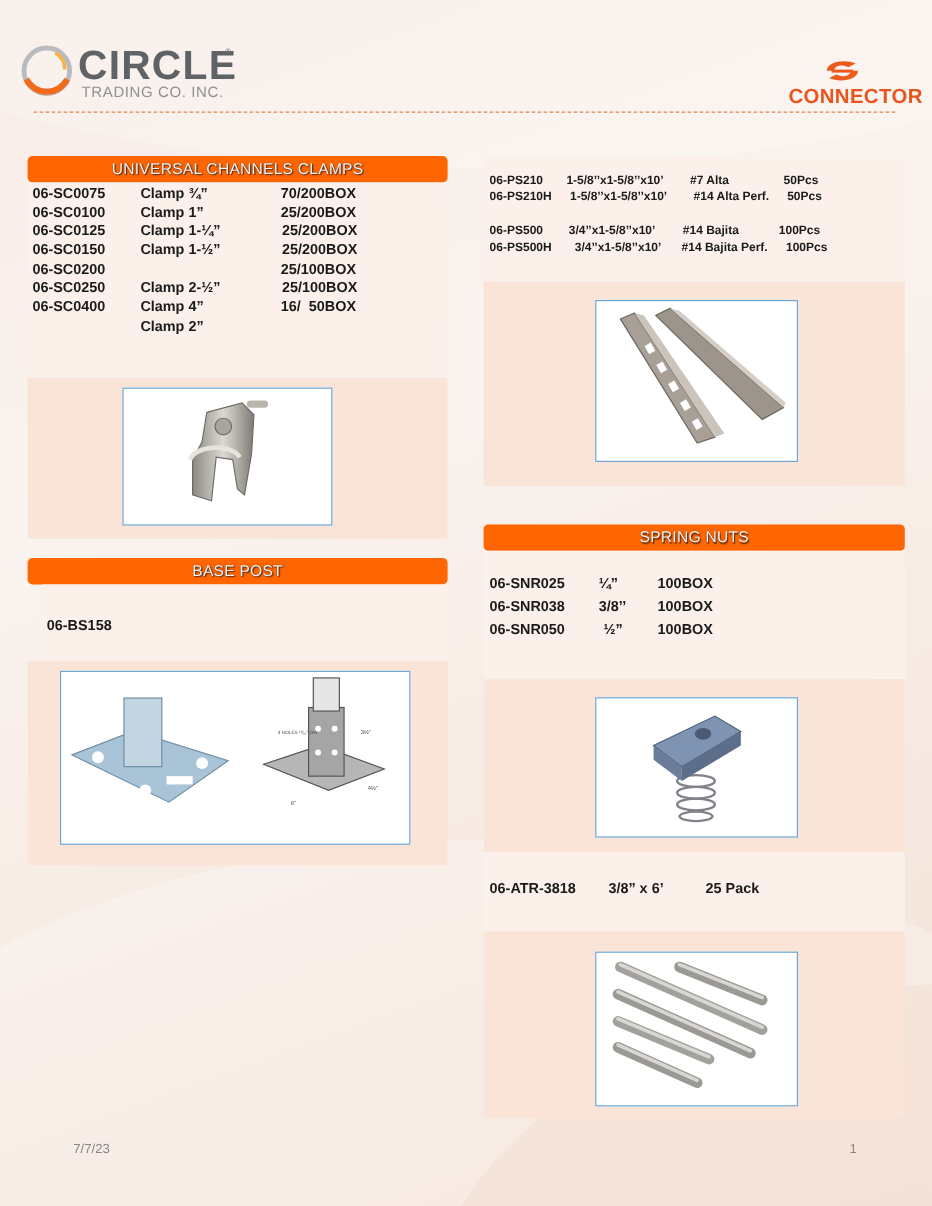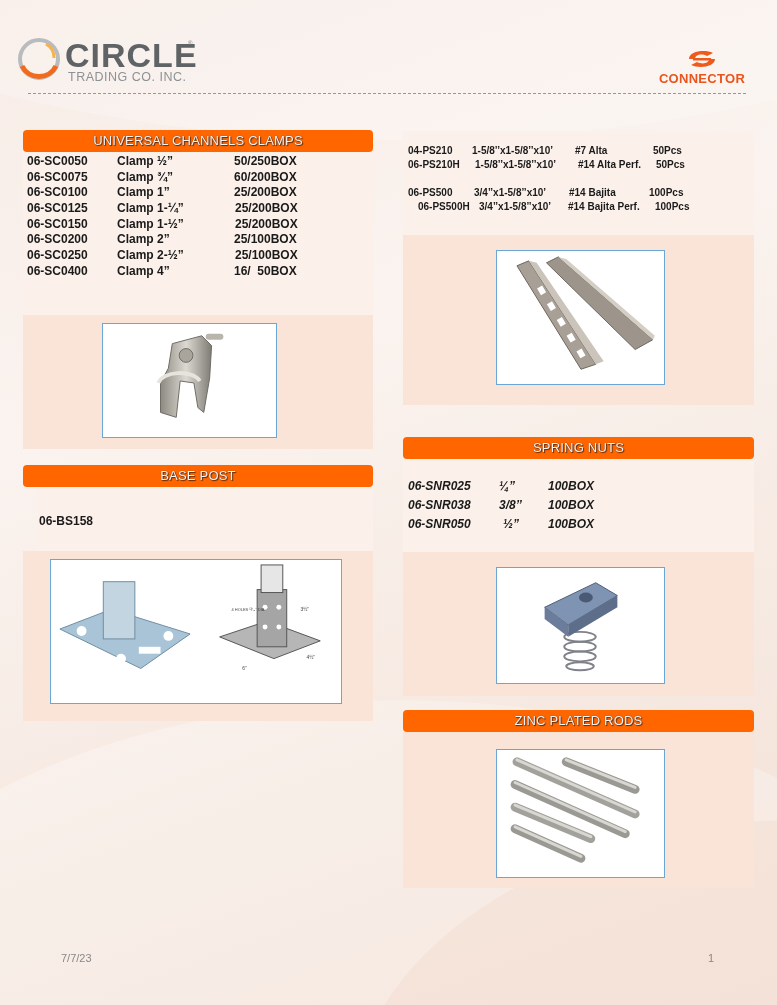--- a/index.html
+++ b/index.html
@@ -16,21 +16,21 @@
     background: rgba(255,255,255,0.22); }
 
   .logo { position:absolute; left:16px; top:36px; width:190px; height:50px; }
   .logo .ring { position:absolute; left:0; top:0; width:46px; height:46px; }
   .logo .word { position:absolute; left:49px; top:2px; font-size:34px; font-weight:bold; color:#5f6366; letter-spacing:1px; line-height:34px;}
   .logo .reg { position:absolute; left:172px; top:4px; font-size:6px; color:#777; }
   .logo .sub { position:absolute; left:52px; top:34px; font-size:12.5px; color:#8d9194; letter-spacing:0.5px; line-height:14px;}
 
   .connector { position:absolute; left:657px; top:48px; width:90px; height:40px; text-align:center; }
   .connector .mark { display:block; margin:0 auto; width:38px; height:22px; }
-  .connector .txt { display:block; font-size:13px; font-weight:bold; color:#e8551e; letter-spacing:0.3px; margin-top:1px; }
+  .connector .txt { display:block; font-size:17px; font-weight:bold; color:#e8551e; letter-spacing:0.3px; margin-top:1px; }
 
   .divider { position:absolute; left:28px; top:93px; width:718px; height:0; border-top:1px dashed #d9844e; }
 
   .panel { position:absolute; }
   .panel .head {
     height:22px; border-radius:4px; background:#ff6600;
     color:#f4f4f4; font-size:13px; text-align:center; line-height:22px;
     text-shadow: 1px 1px 1px #5a2a10, 0 0 1px #5a2a10;
     letter-spacing:0.2px;
   }
@@ -72,47 +72,42 @@
   </svg>
   <span class="txt">CONNECTOR</span>
 </div>
 
 <div class="divider"></div>
 
 <div class="panel" style="left:23px; top:130px; width:350px;">
   <div class="head">UNIVERSAL CHANNELS CLAMPS</div>
   <div class="body" style="height:163px; padding-top:2px; box-sizing:border-box;">
     <div class="row">
-      <span style="left:4px;">06-SC0050</span>
-      <span style="left:94px;">Clamp ½”</span>
-      <span style="left:211px;">50/250BOX</span>
-    </div>
-    <div class="row">
       <span style="left:4px;">06-SC0075</span>
       <span style="left:94px;">Clamp ¾”</span>
-      <span style="left:211px;">60/200BOX</span>
+      <span style="left:211px;">70/200BOX</span>
     </div>
     <div class="row">
       <span style="left:4px;">06-SC0100</span>
       <span style="left:94px;">Clamp 1”</span>
       <span style="left:211px;">25/200BOX</span>
     </div>
     <div class="row">
       <span style="left:4px;">06-SC0125</span>
       <span style="left:94px;">Clamp 1-¼”</span>
       <span style="left:212px;">25/200BOX</span>
     </div>
     <div class="row">
       <span style="left:4px;">06-SC0150</span>
       <span style="left:94px;">Clamp 1-½”</span>
       <span style="left:212px;">25/200BOX</span>
     </div>
     <div class="row">
       <span style="left:4px;">06-SC0200</span>
-      <span style="left:94px;">Clamp 2”</span>
+      <span style="left:94px;margin-top:48px;">Clamp 2”</span>
       <span style="left:211px;">25/100BOX</span>
     </div>
     <div class="row">
       <span style="left:4px;">06-SC0250</span>
       <span style="left:94px;">Clamp 2-½”</span>
       <span style="left:212px;">25/100BOX</span>
     </div>
     <div class="row">
       <span style="left:4px;">06-SC0400</span>
       <span style="left:94px;">Clamp 4”</span>
@@ -167,40 +162,40 @@
         <text x="193" y="112" font-size="5" fill="#444" font-family="Liberation Sans, sans-serif">6”</text>
       </svg>
     </div>
   </div>
 </div>
 
 <div class="panel" style="left:403px; top:131px; width:351px;">
   <div class="body" style="height:104px; position:relative;">
     <div style="position:absolute; top:13px; left:0; width:100%;">
       <div class="grow">
-        <span style="left:5px;">04-PS210</span>
+        <span style="left:5px;">06-PS210</span>
         <span style="left:69px;">1-5/8’’x1-5/8’’x10’</span>
         <span style="left:172px;">#7 Alta</span>
         <span style="left:250px;">50Pcs</span>
       </div>
       <div class="grow">
         <span style="left:5px;">06-PS210H</span>
         <span style="left:72px;">1-5/8’’x1-5/8’’x10’</span>
         <span style="left:175px;">#14 Alta Perf.</span>
         <span style="left:253px;">50Pcs</span>
       </div>
       <div style="height:14px;"></div>
       <div class="grow">
         <span style="left:5px;">06-PS500</span>
         <span style="left:71px;">3/4’’x1-5/8’’x10’</span>
         <span style="left:166px;">#14 Bajita</span>
         <span style="left:246px;">100Pcs</span>
       </div>
       <div class="grow">
-        <span style="left:5px;margin-left:10px;">06-PS500H</span>
+        <span style="left:5px;">06-PS500H</span>
         <span style="left:76px;">3/4’’x1-5/8’’x10’</span>
         <span style="left:165px;">#14 Bajita Perf.</span>
         <span style="left:252px;">100Pcs</span>
       </div>
     </div>
   </div>
   <div class="pic" style="height:170px;">
     <div class="frame" style="left:93px; top:15px; width:169px; height:135px;">
       <svg width="100%" height="100%" viewBox="0 0 169 135">
         <polygon points="20,15 32,10 100,115 85,120" fill="#a8a096" stroke="#6d665e"></polygon>
@@ -214,21 +209,21 @@
           </g>
         <polygon points="50,12 62,6 158,90 140,100" fill="#9d958b" stroke="#6d665e"></polygon>
         <polygon points="62,6 70,8 160,86 158,90" fill="#d5cec4"></polygon>
       </svg>
     </div>
   </div>
 </div>
 
 <div class="panel" style="left:403px; top:437px; width:351px;">
   <div class="head">SPRING NUTS</div>
-  <div class="body" style="height:93px; position:relative;font-style:italic;">
+  <div class="body" style="height:107px; position:relative;">
     <div style="position:absolute; top:20px; left:0; width:100%;">
       <div class="row" style="height:19px;">
         <span style="left:5px;">06-SNR025</span>
         <span style="left:96px;">¼”</span>
         <span style="left:145px;">100BOX</span>
       </div>
       <div class="row" style="height:19px;">
         <span style="left:5px;">06-SNR038</span>
         <span style="left:96px;">3/8’’</span>
         <span style="left:145px;">100BOX</span>
@@ -252,21 +247,27 @@
         <polygon points="48,40 100,15 122,28 72,58" fill="#7f93b2" stroke="#4f5f78"></polygon>
         <polygon points="72,58 122,28 122,40 72,70" fill="#5d6e8a"></polygon>
         <polygon points="48,40 72,58 72,70 48,52" fill="#6b7d9a"></polygon>
         <ellipse cx="90" cy="30" rx="7" ry="5" fill="#4a5a74"></ellipse>
       </svg>
     </div>
   </div>
 </div>
 
 <div class="panel" style="left:403px; top:710px; width:351px;">
-  <div class="head">ZINC PLATED RODS</div>
+  <div class="body" style="height:66px; position:relative;">
+    <div class="row" style="position:absolute; top:23px; left:0; width:100%;">
+      <span style="left:5px;">06-ATR-3818</span>
+      <span style="left:104px;">3/8” x 6’</span>
+      <span style="left:185px;">25 Pack</span>
+    </div>
+  </div>
   <div class="pic" style="height:156px;">
     <div class="frame" style="left:93px; top:17px; width:169px; height:129px;">
       <svg width="100%" height="100%" viewBox="0 0 169 129">
         <g stroke-linecap="round" stroke-width="9">
           <line x1="70" y1="12" x2="140" y2="40" stroke="#9b9993"></line>
           <line x1="20" y1="12" x2="140" y2="65" stroke="#a3a19b"></line>
           <line x1="18" y1="35" x2="130" y2="85" stroke="#9b9993"></line>
           <line x1="18" y1="58" x2="95" y2="90" stroke="#a3a19b"></line>
           <line x1="18" y1="80" x2="85" y2="110" stroke="#9b9993"></line>
         </g>

